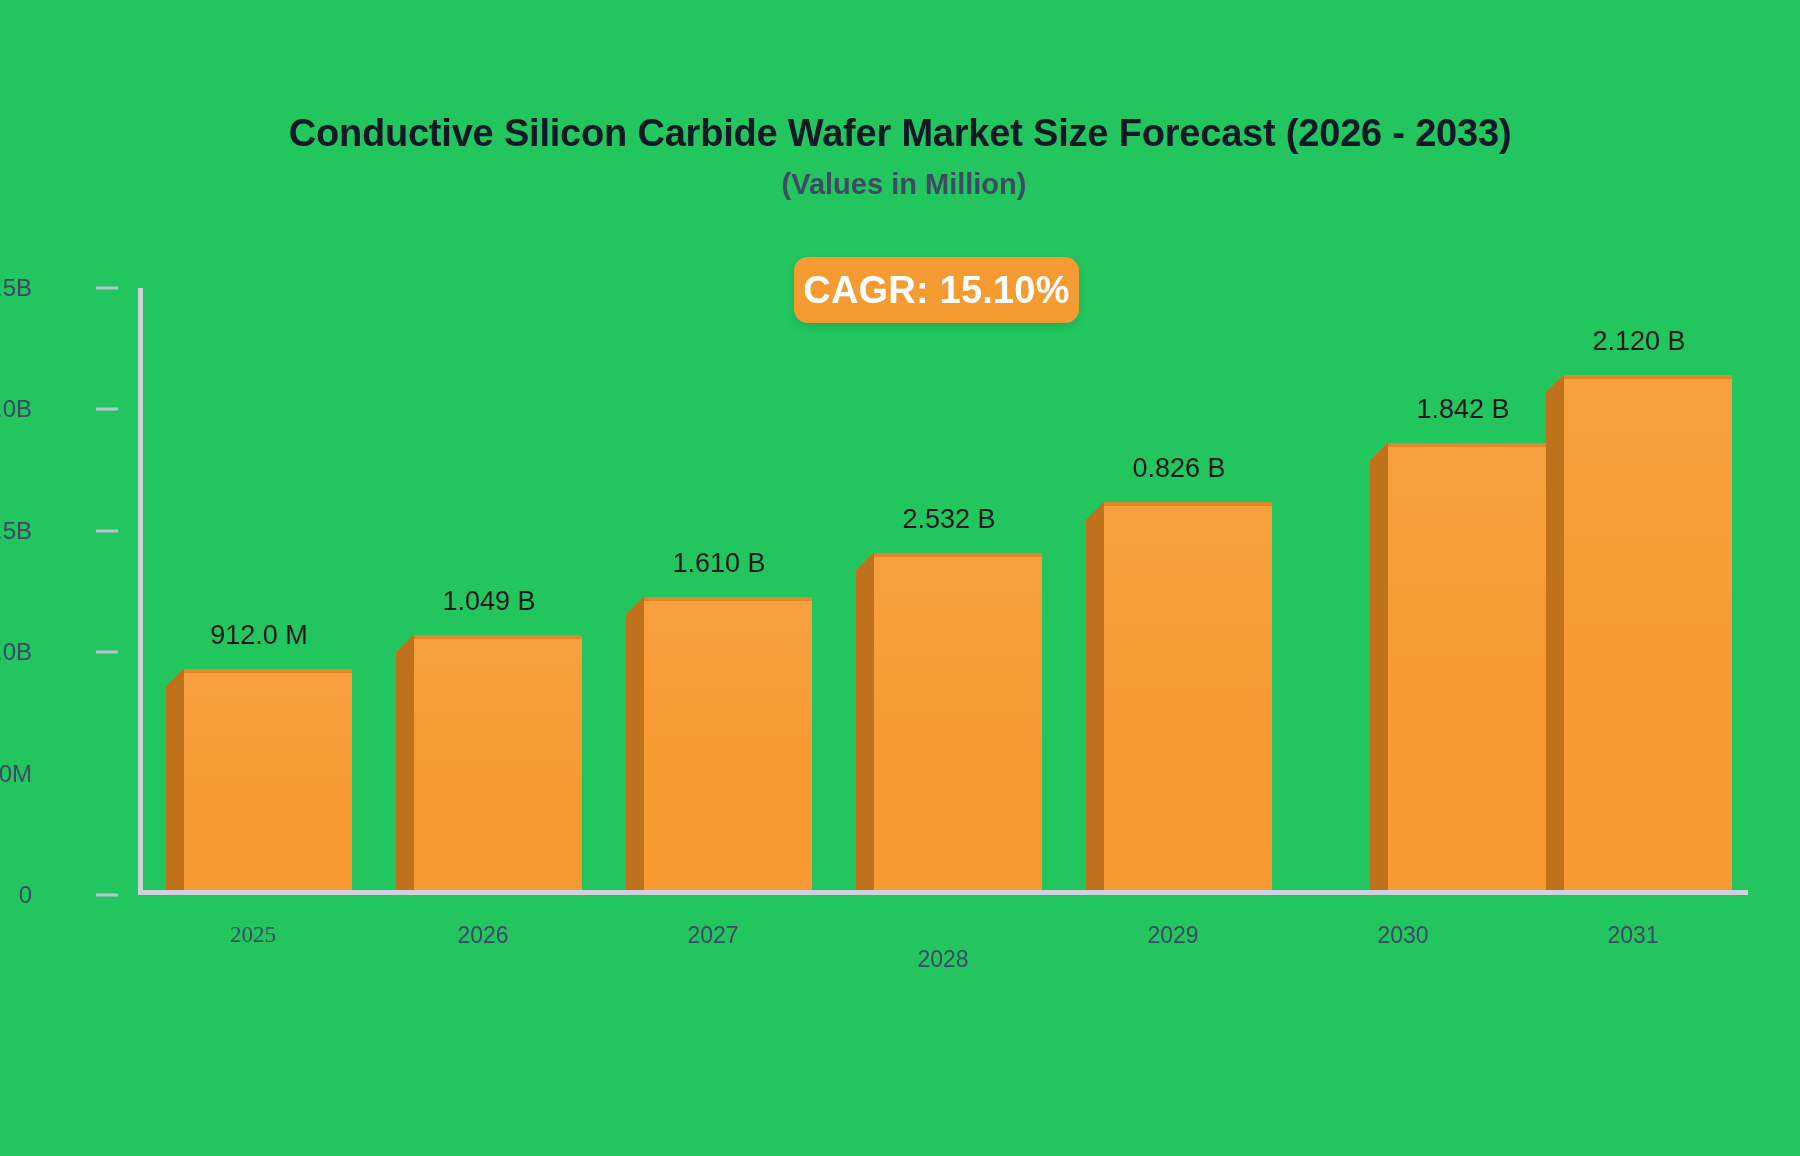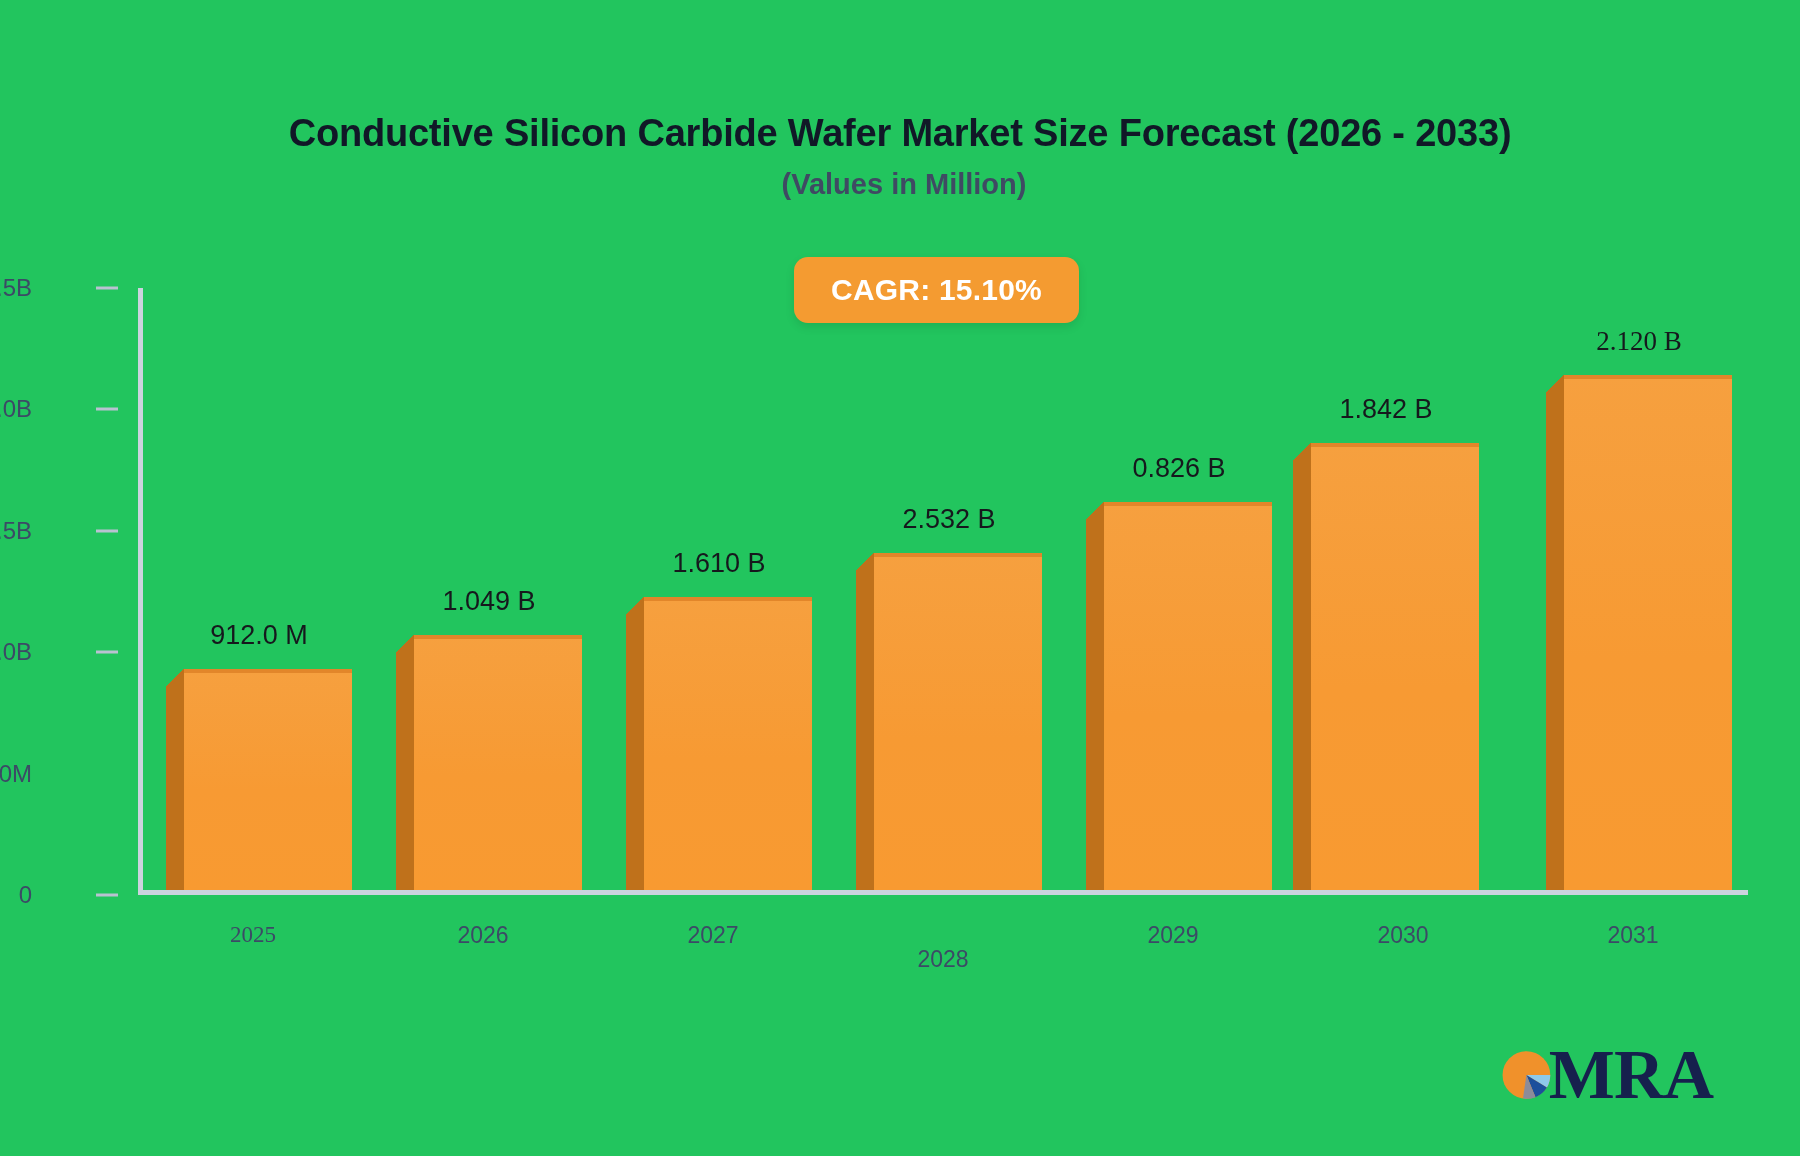--- a/index.html
+++ b/index.html
@@ -37,21 +37,21 @@
 
   
   #cagr-badge {
     position:absolute;
     left:794px; top:257px;
     width:285px; height:66px;
     background:#F49B31;
     border-radius:14px;
     display:flex; align-items:center; justify-content:center;
     color:#ffffff;
-    font-size:30px;
+    font-size:38px;
     font-weight:700;
     letter-spacing:0.2px;
     box-shadow:0 4px 10px rgba(0,0,0,0.10);
   }
 
   
   #plot {
     position:absolute;
     left:138px; top:288px;
     width:1610px; height:607px;
@@ -204,51 +204,41 @@
           <div class="bar-toplip" style="bottom: 333.492px;"></div>
           <div class="bar-value-label" style="bottom: 355.492px; left: 9px;">2.532 B</div>
         </div>
         <div class="bar-group" style="left: 948px; width: 168px; height: 388.48px;">
           <div class="bar-side" style="height: 370.48px;"></div>
           <div class="bar-chamfer" style="bottom: 370.48px;"></div>
           <div class="bar-face" style="height: 388.48px;"></div>
           <div class="bar-toplip" style="bottom: 384.48px;"></div>
           <div class="bar-value-label" style="bottom: 406.48px; left: 9px;">0.826 B</div>
         </div>
-        <div class="bar-group" style="left: 1155px; width: 168px; height: 374px;">
+        <div class="bar-group" style="left: 1232px; width: 168px; height: 374px;">
           <div class="bar-side" style="height: 429.238px;"></div>
           <div class="bar-chamfer" style="bottom: 429.238px;"></div>
           <div class="bar-face" style="height: 447.238px;"></div>
           <div class="bar-toplip" style="bottom: 443.238px;"></div>
           <div class="bar-value-label" style="bottom: 465.238px; left: 9px;">1.842 B</div>
         </div>
         <div class="bar-group" style="left: 1408px; width: 168px; height: 514.736px;">
           <div class="bar-side" style="height: 496.736px;"></div>
           <div class="bar-chamfer" style="bottom: 496.736px;"></div>
           <div class="bar-face" style="height: 514.736px;"></div>
           <div class="bar-toplip" style="bottom: 510.736px;"></div>
-          <div class="bar-value-label" style="bottom: 532.736px; left: 9px; font-family: Liberation Serif, serif;">2.120 B</div>
+          <div class="bar-value-label" style="bottom: 532.736px; left: 9px;">2.120 B</div>
         </div>
       </div>
   </div>
 
   <div id="x-ticks">
       <div class="x-tick-label" style="left: 193px; width: 120px; font-family: Liberation Serif, serif;">2025</div>
       <div class="x-tick-label" style="left: 423px; width: 120px;">2026</div>
       <div class="x-tick-label" style="left: 653px; width: 120px;">2027</div>
       <div class="x-tick-label" style="left: 883px; width: 120px; margin-top: 24px;">2028</div>
       <div class="x-tick-label" style="left: 1113px; width: 120px;">2029</div>
       <div class="x-tick-label" style="left: 1343px; width: 120px;">2030</div>
       <div class="x-tick-label" style="left: 1573px; width: 120px;">2031</div>
     </div>
 
-  <div id="logo">
-    <svg width="78" height="78" viewBox="0 0 100 100">
-      <circle cx="50" cy="50" r="42" fill="#F0912B"></circle>
-      <path d="M50 50 L92 50 A42 42 0 0 1 86 72 Z" fill="#8EC9EA"></path>
-      <path d="M50 50 L86 72 A42 42 0 0 1 66 89 Z" fill="#1B4F9C"></path>
-      <path d="M50 50 L66 89 A42 42 0 0 1 44 91 Z" fill="#8C8C9A"></path>
-      <path d="M50 50 L92 50 A42 42 0 0 0 78 22 Z" fill="#FFFFFF" opacity="0"></path>
-    </svg>
-    <span id="logo-text">MRA</span>
-  </div>
 
 </div>
 
 </body></html>

